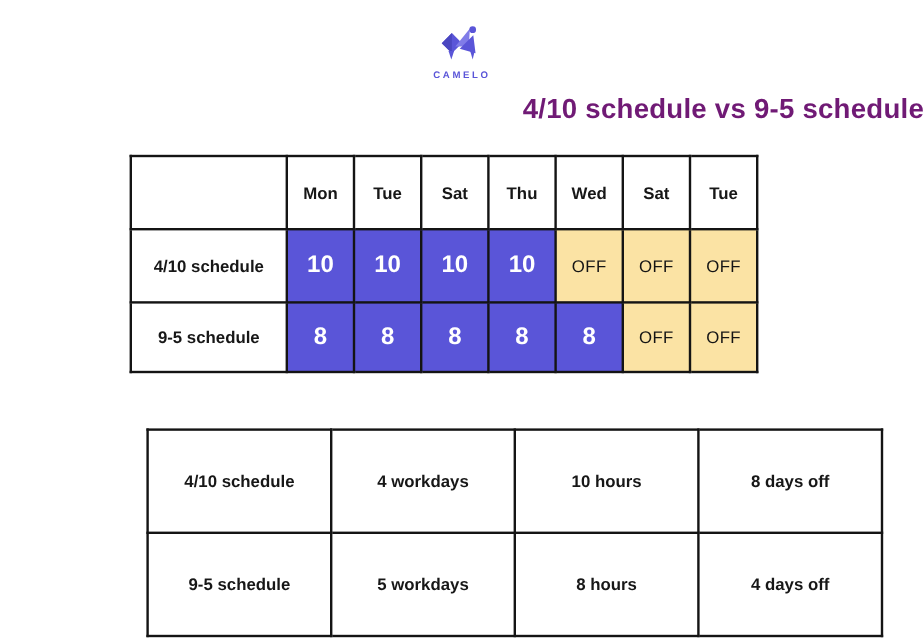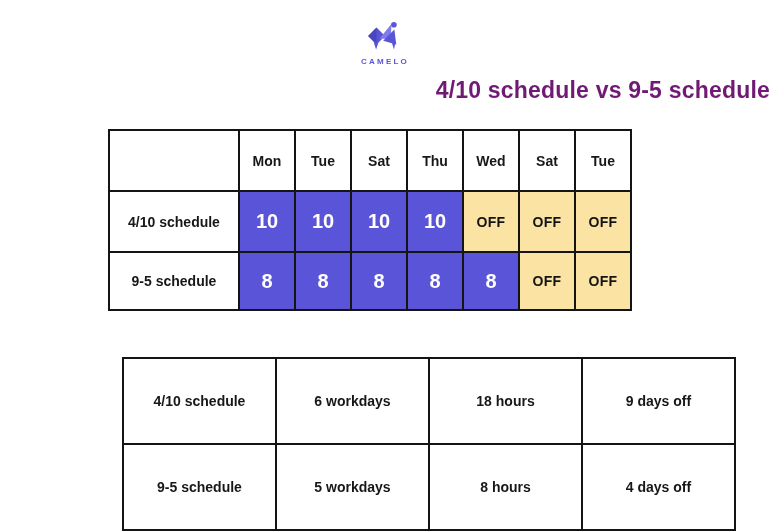--- a/index.html
+++ b/index.html
@@ -25,21 +25,21 @@
   
   .sched{position:absolute;left:108px;top:129px;}
   .sched .col-label{width:130px;}
   .sched .col-day{width:56px;}
   .sched tr.hdr{height:61px;}
   .sched tr.r1{height:61px;}
   .sched tr.r2{height:58px;}
   .sched th{font-size:14px;font-weight:600;background:#ffffff;}
   .sched .rowlabel{font-size:14px;font-weight:600;background:#ffffff;}
   .sched .work{background:var(--work,#5A55D8);color:var(--work-text,#ffffff);font-size:20px;font-weight:700;}
-  .sched .off{background:var(--off,#FBE3A4);color:var(--off-text,#141414);font-size:14px;font-weight:700;letter-spacing:0.3px;}
+  .sched .off{background:var(--off,#FBE3A4);color:var(--off-text,#141414);font-size:14px;font-weight:400;letter-spacing:0.3px;}
   
   .summary{position:absolute;left:122px;top:357px;}
   .summary td{width:127px;height:60px;font-size:14px;font-weight:600;background:#ffffff;}
 </style>
 </head>
 <body>
 
 <div class="page">
 
   <div class="brand">
@@ -101,23 +101,23 @@
       <td class="off">OFF</td>
       <td class="off">OFF</td>
     </tr>
   </tbody>
     </table>
 
   <table class="summary">
     <tbody>
         <tr>
       <td>4/10 schedule</td>
-      <td>6 workdays</td>
-      <td>18 hours</td>
-      <td>9 days off</td>
+      <td>4 workdays</td>
+      <td>10 hours</td>
+      <td>8 days off</td>
     </tr>
     <tr>
       <td>9-5 schedule</td>
       <td>5 workdays</td>
       <td>8 hours</td>
       <td>4 days off</td>
     </tr>
   </tbody>
     </table>
 

